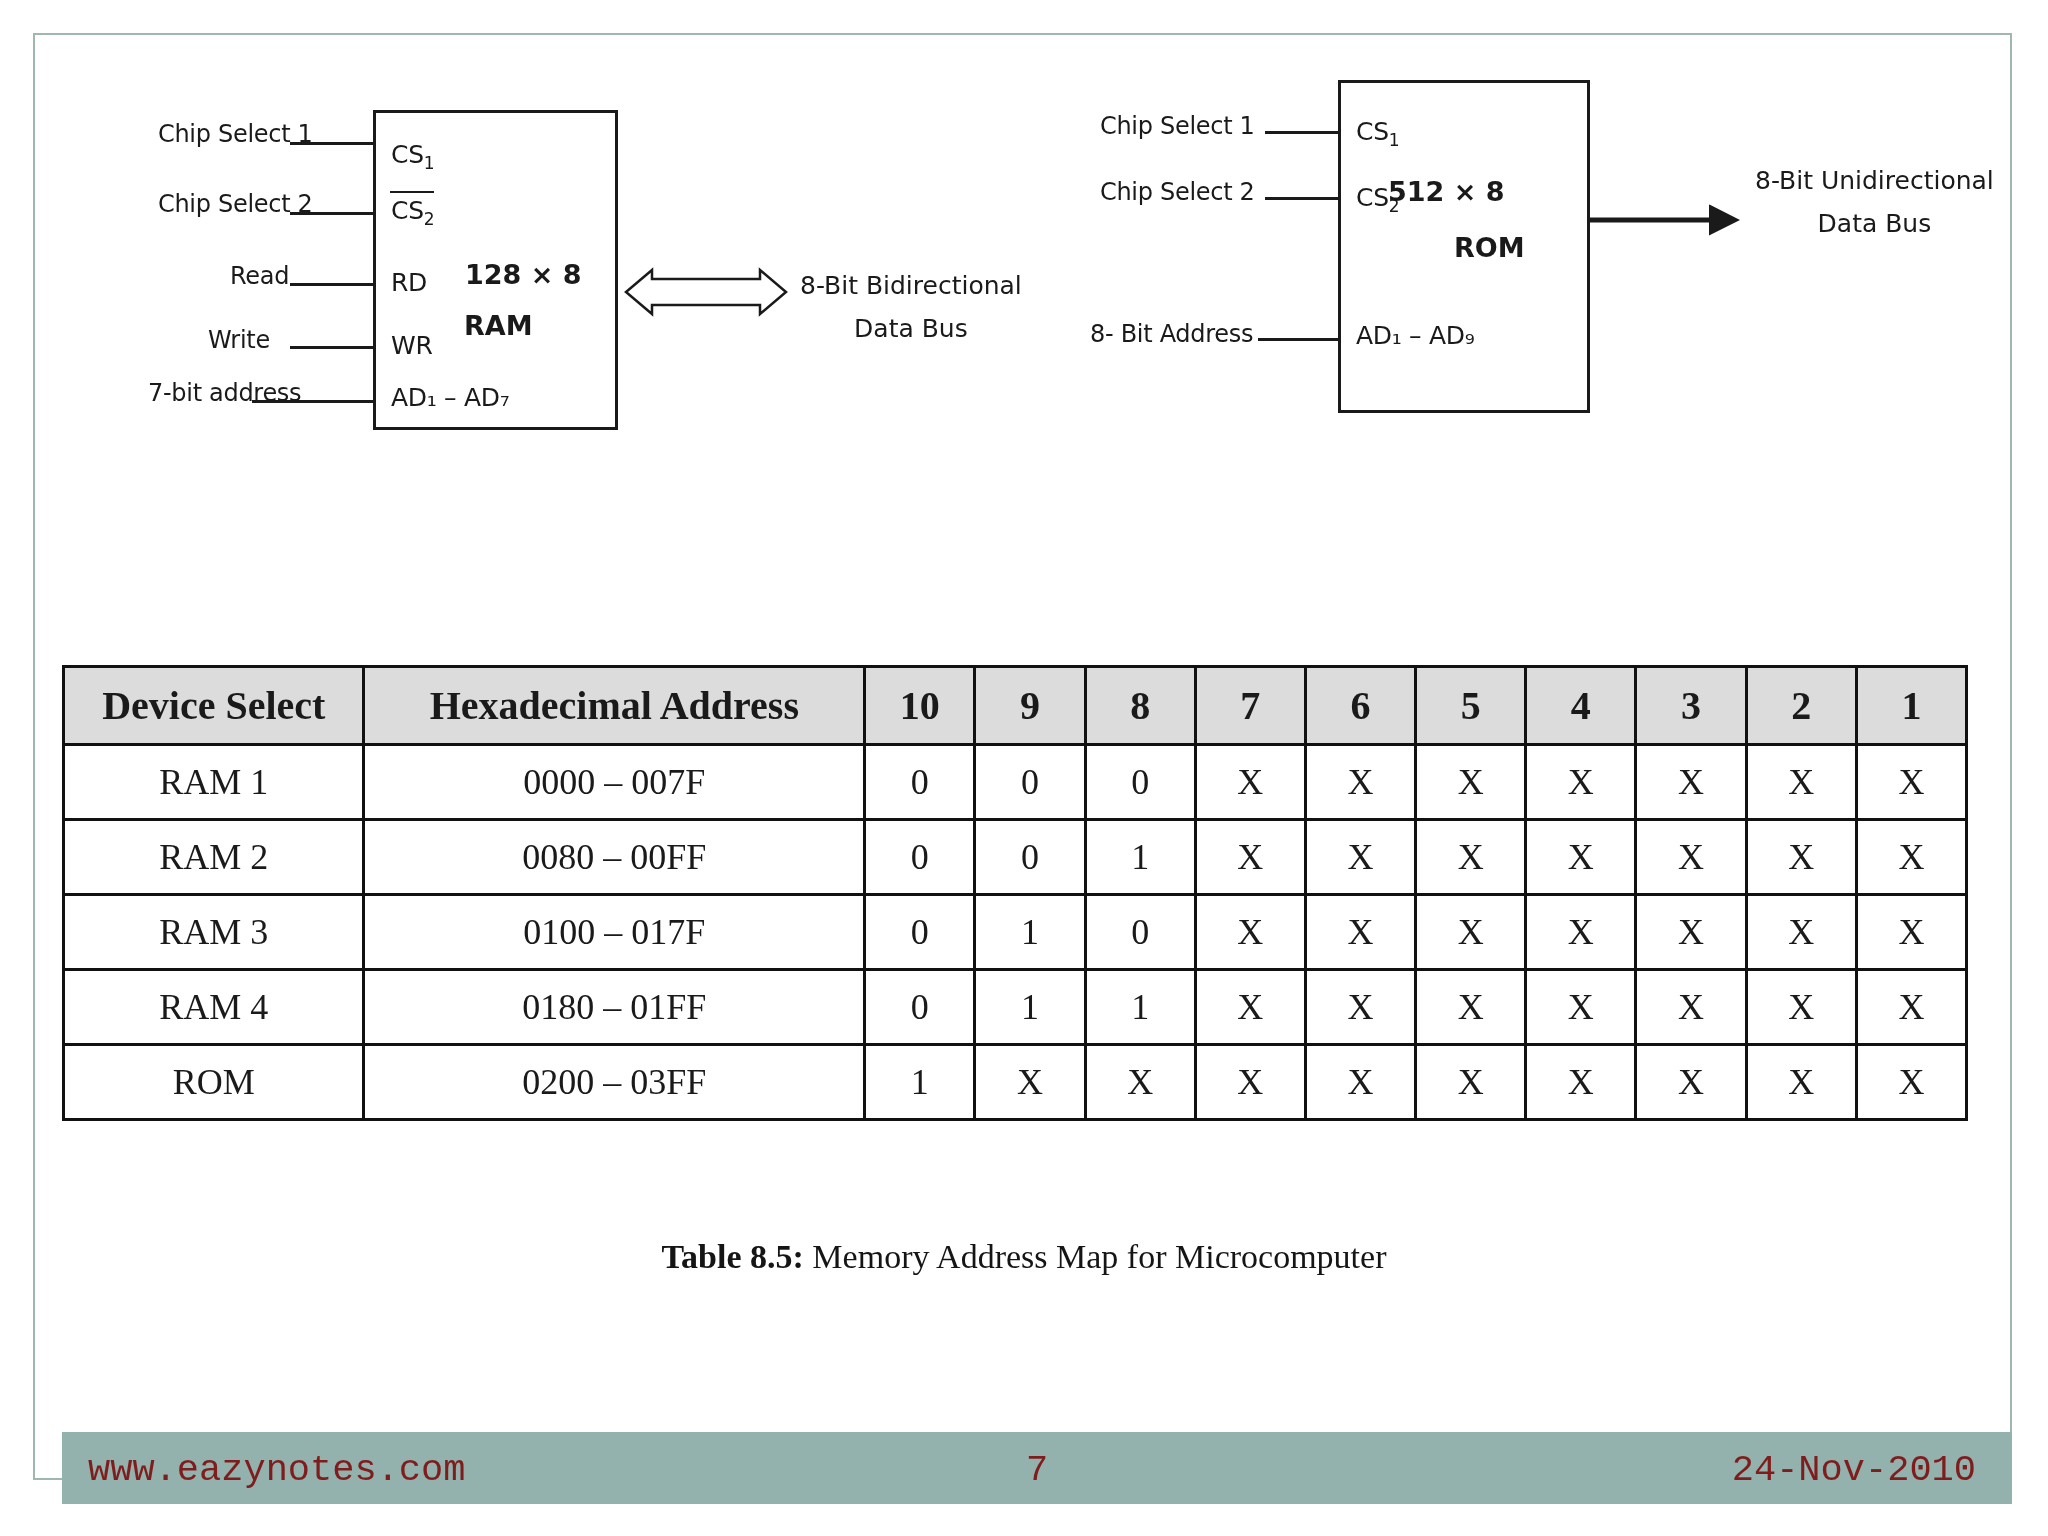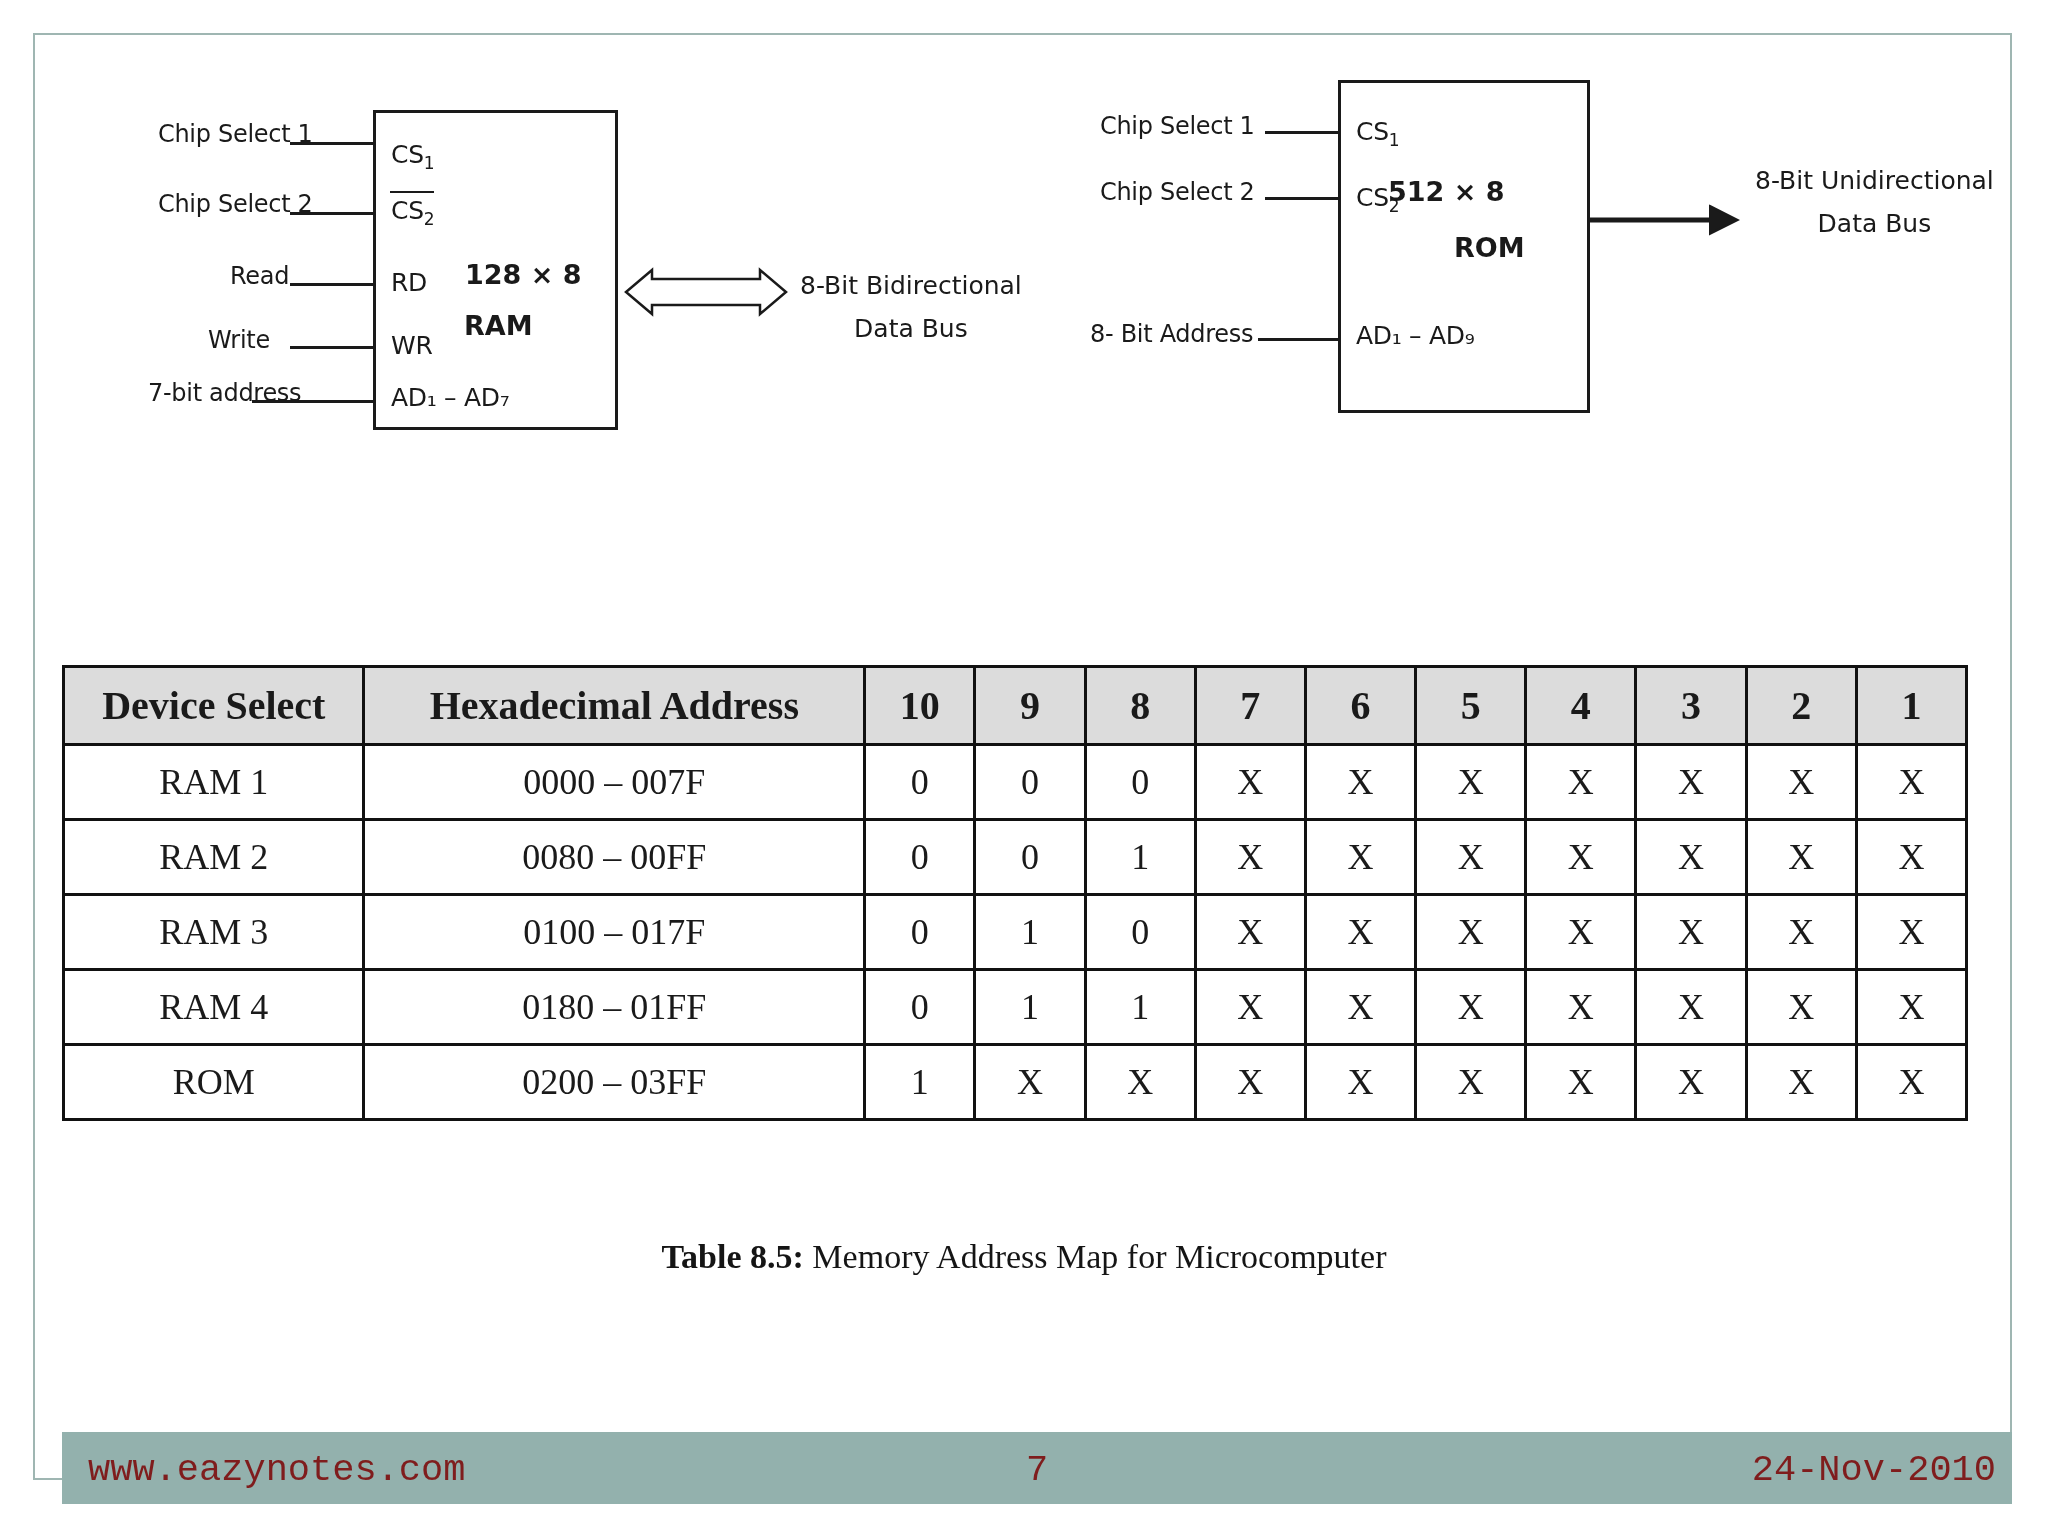--- a/index.html
+++ b/index.html
@@ -141,21 +141,21 @@
   .footer-text {
     position: absolute;
     top: 17px;
     color: #7f1d1d;
     font-family: Liberation Mono, monospace;
     font-size: 37px;
     white-space: nowrap;
   }
   #footer-site { left: 26px; }
   #footer-page { left: 0; width: 1950px; text-align: center; }
-  #footer-date { right: 16px; }
+  #footer-date { right: 36px; }
 </style>
 </head>
 <body>
 
 <div id="slide">
 
   <div id="page-frame"></div>
 
   <div>
 

